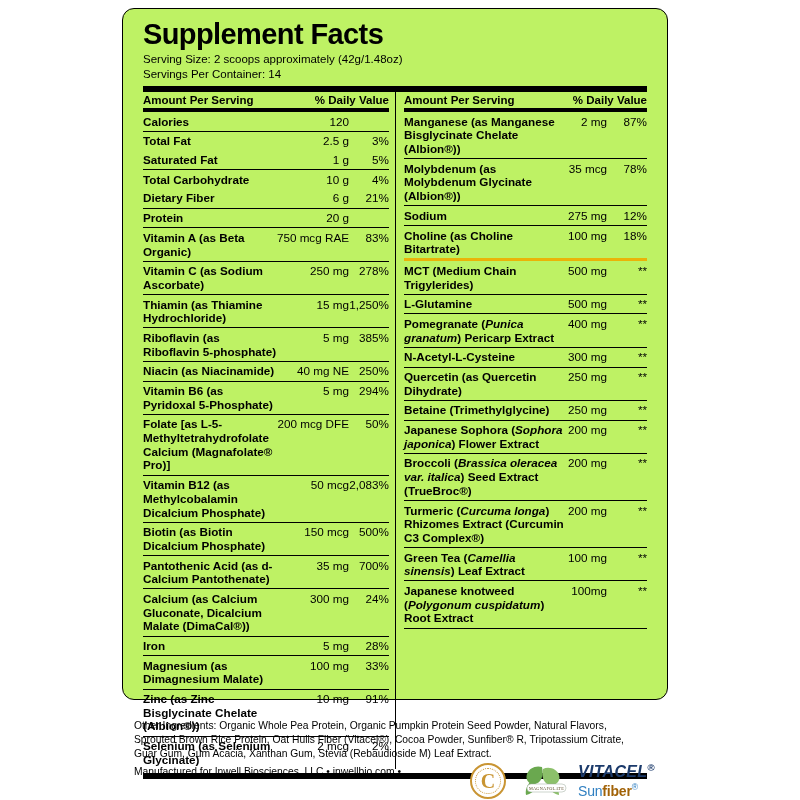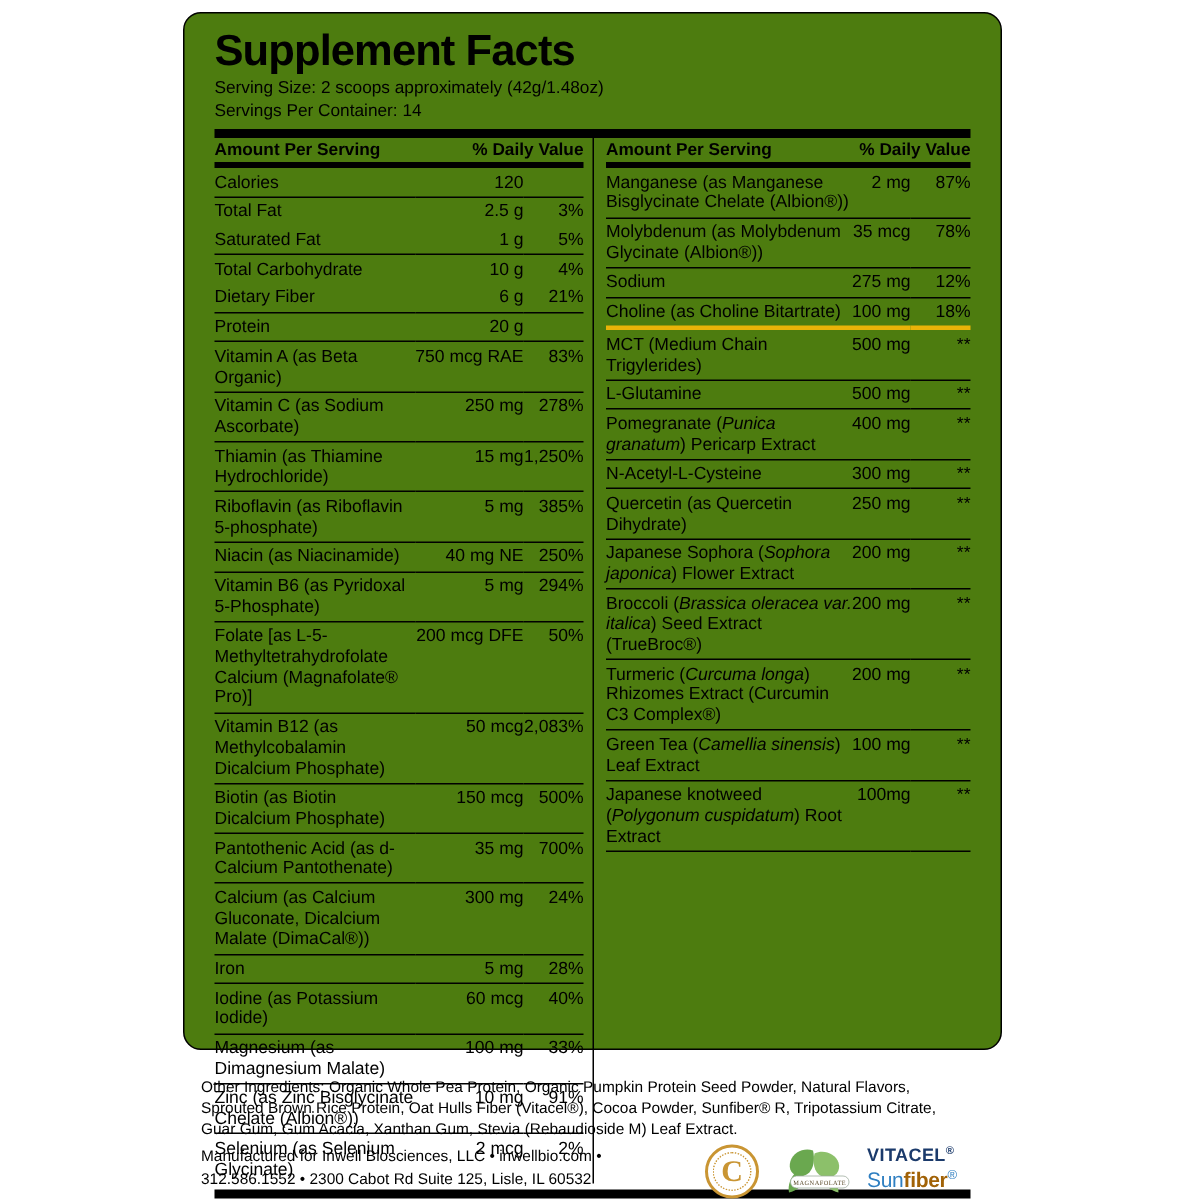--- a/index.html
+++ b/index.html
@@ -19,21 +19,21 @@
   
   #facts-panel {
     position: absolute;
     left: 122px;
     top: 8px;
     width: 546px;
     height: 692px;
     border: 1.5px solid #000;
     border-radius: 12px;
     box-sizing: border-box;
-    background: #4d7c0f;
+    background: #bef264;
   }
 
   #panel-inner {
     padding: 6px 12px 0 12px;
   }
 
   
   .title {
     font-size: 29px;
     font-weight: bold;
@@ -88,21 +88,21 @@
     font-size: 11.7px;
     line-height: 1.17;
   }
   table.nutri td {
     vertical-align: top;
     padding: 2.5px 0 2.5px 0;
     border-bottom: 0.9px solid #000;
   }
   table.nutri tr.no-rule td { border-bottom: none; }
   table.nutri tr.thick-rule td { border-bottom: 3px solid #eab308; margin-left: 20px; }
-  td.n-name { text-align: left; padding-right: 4px; }
+  td.n-name { text-align: left; padding-right: 4px; font-weight: bold; }
   td.n-amt  { text-align: right; white-space: nowrap; padding-right: 5px; }
   td.n-dv   { text-align: right; white-space: nowrap; width: 40px; }
   .indent { padding-left: 12px; }
   .stars { letter-spacing: 0px; }
 
   
   .other-ing {
     position: absolute;
     left: 134px;
     top: 719px;
@@ -157,24 +157,25 @@
     position: absolute;
     left: 50px; top: 4px;
     width: 56px; height: 34px;
   }
   .vitacel-block {
     position: absolute;
     left: 112px; top: 2px;
     line-height: 1.25;
   }
   .vitacel-word {
-    font-size: 12px;
+    font-size: 16px;
     font-weight: bold;
     color: #1b3a6b;
     letter-spacing: 0.3px;
+    font-style: italic;
   }
   .sunfiber-word {
     font-size: 14px;
     color: #2f7fc1;
     letter-spacing: -0.2px;
   }
   .sunfiber-word b { color: #a16207; }
   .sup { font-size: 0.62em; vertical-align: super; }
   i { font-style: italic; }
 </style>
@@ -285,25 +286,20 @@
                 <td class="n-name">Calcium (as Calcium Gluconate, Dicalcium Malate (DimaCal®))</td>
                 <td class="n-amt">300 mg</td>
                 <td class="n-dv">24%</td>
               </tr>
               <tr>
                 <td class="n-name">Iron</td>
                 <td class="n-amt">5 mg</td>
                 <td class="n-dv">28%</td>
               </tr>
               <tr>
-                <td class="n-name">Iodine (as Potassium Iodide)</td>
-                <td class="n-amt">60 mcg</td>
-                <td class="n-dv">40%</td>
-              </tr>
-              <tr>
                 <td class="n-name">Magnesium (as Dimagnesium Malate)</td>
                 <td class="n-amt">100 mg</td>
                 <td class="n-dv">33%</td>
               </tr>
               <tr>
                 <td class="n-name">Zinc (as Zinc Bisglycinate Chelate (Albion®))</td>
                 <td class="n-amt">10 mg</td>
                 <td class="n-dv">91%</td>
               </tr>
               <tr class="no-rule">
@@ -362,20 +358,25 @@
                 <td class="n-name">N-Acetyl-L-Cysteine</td>
                 <td class="n-amt">300 mg</td>
                 <td class="n-dv stars">**</td>
               </tr>
               <tr>
                 <td class="n-name">Quercetin (as Quercetin Dihydrate)</td>
                 <td class="n-amt">250 mg</td>
                 <td class="n-dv stars">**</td>
               </tr>
               <tr>
+                <td class="n-name">Betaine (Trimethylglycine)</td>
+                <td class="n-amt">250 mg</td>
+                <td class="n-dv stars">**</td>
+              </tr>
+              <tr>
                 <td class="n-name">Japanese Sophora (<i>Sophora japonica</i>) Flower Extract</td>
                 <td class="n-amt">200 mg</td>
                 <td class="n-dv stars">**</td>
               </tr>
               <tr>
                 <td class="n-name">Broccoli (<i>Brassica oleracea var. italica</i>) Seed Extract (TrueBroc®)</td>
                 <td class="n-amt">200 mg</td>
                 <td class="n-dv stars">**</td>
               </tr>
               <tr>
@@ -401,21 +402,20 @@
 
     <div class="rule-thick" style="margin-top:4px;"></div>
 
   </div>
 </div>
 
 <div class="other-ing">Other Ingredients: Organic Whole Pea Protein, Organic Pumpkin Protein Seed Powder, Natural Flavors, Sprouted Brown Rice Protein, Oat Hulls Fiber (Vitacel®), Cocoa Powder, Sunfiber® R, Tripotassium Citrate, Guar Gum, Gum Acacia, Xanthan Gum, Stevia (Rebaudioside M) Leaf Extract.</div>
 
 <div class="mfg">
   <div>Manufactured for Inwell Biosciences, LLC • inwellbio.com •</div>
-  <div>312.586.1552 • 2300 Cabot Rd Suite 125, Lisle, IL 60532</div>
 </div>
 
 <div class="logos">
 
   <div class="seal-c">
     <div class="seal-ring"></div>
     <div class="seal-letter">C</div>
   </div>
 
   <div class="magna">

